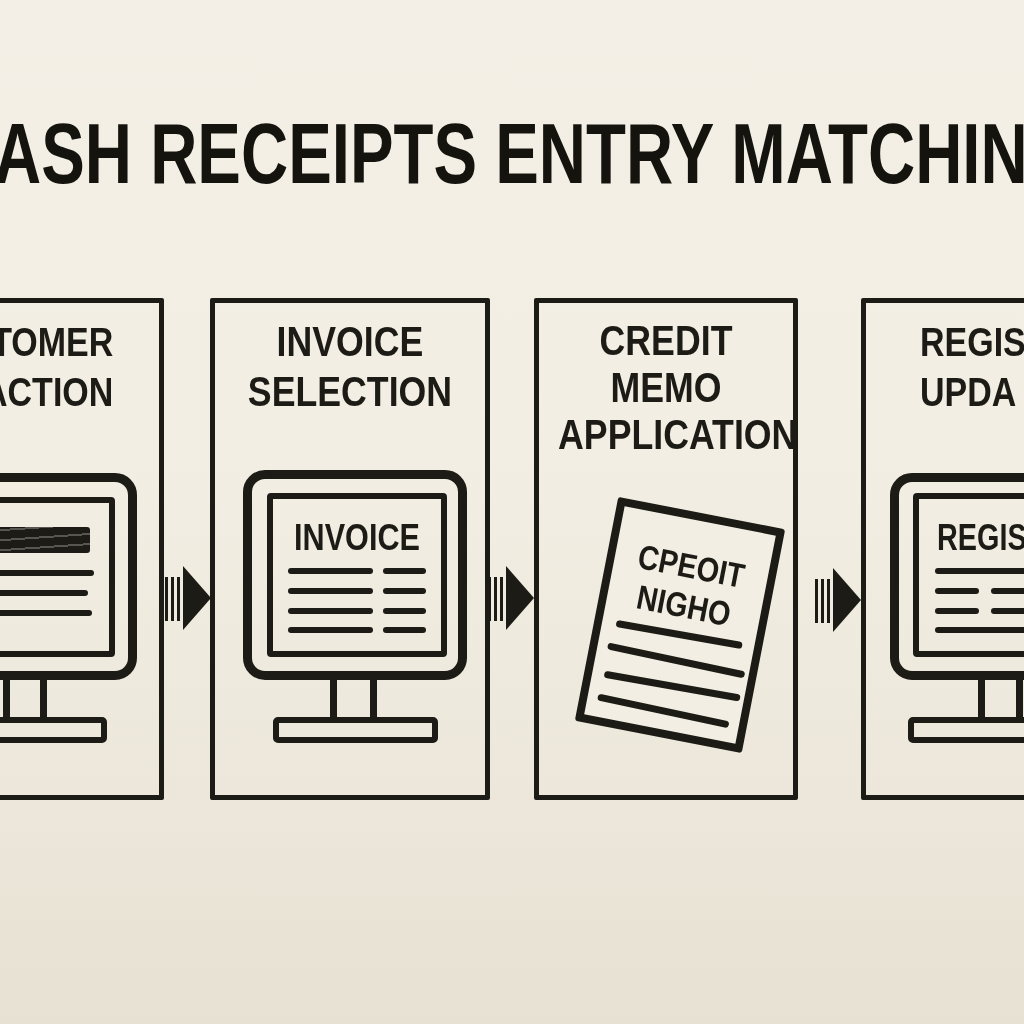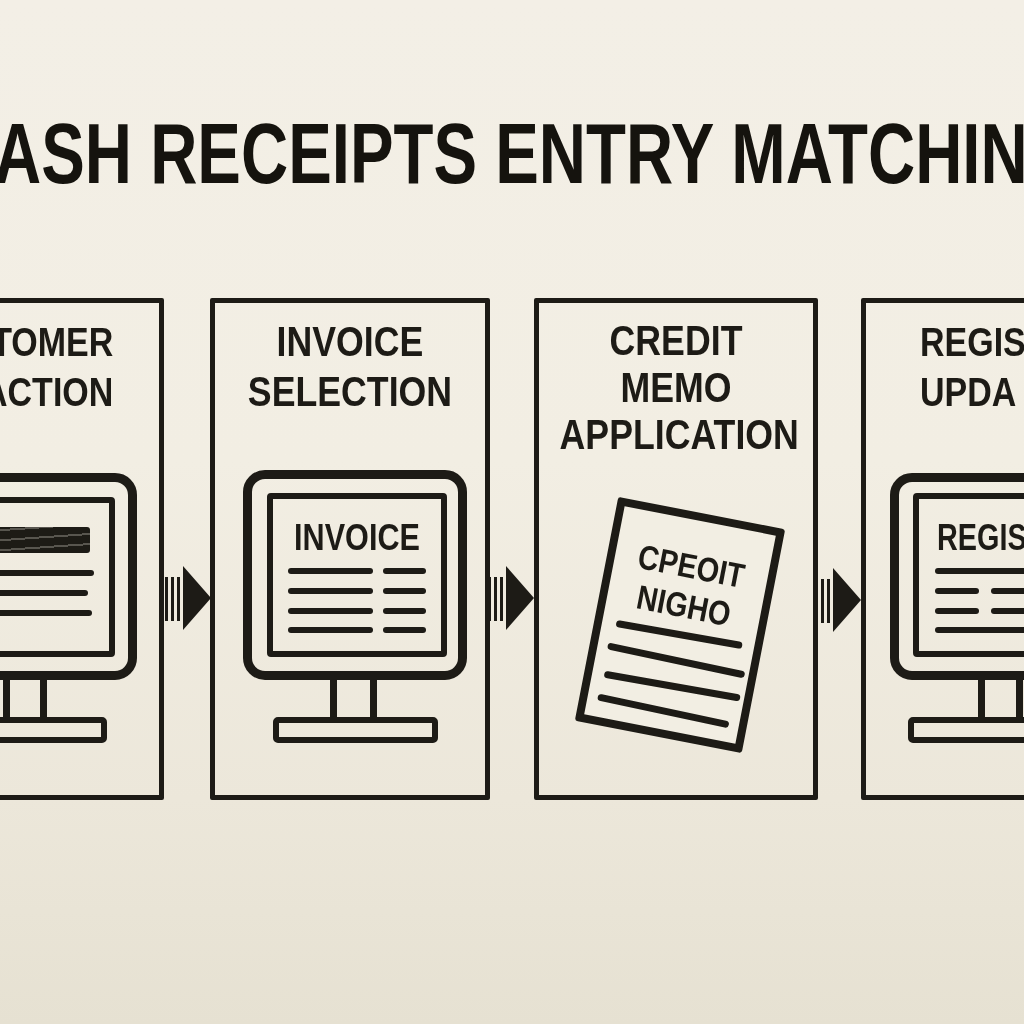--- a/index.html
+++ b/index.html
@@ -12,21 +12,21 @@
   .abs{position:absolute;}
   
   .title{
     left:-6px;top:110px;font-size:86px;line-height:86px;white-space:nowrap;
     letter-spacing:0;color:#15130e;transform:scaleX(0.76);transform-origin:left top;
   }
   
   .box{top:298px;height:502px;border:5px solid #1d1b16;border-radius:2px;}
   .box1{left:-126px;width:290px;}
   .box2{left:210px;width:280px;}
-  .box3{left:534px;width:284px;}
+  .box3{left:534px;width:264px;}
   .box4{left:861px;width:290px;}
   .label{
     top:14px;font-size:42px;line-height:50px;text-align:center;width:100%;
     transform:scaleX(0.85);transform-origin:center top;letter-spacing:0;
   }
   .label3{line-height:47px;}
   .label-clip-left{left:auto;right:46px;width:auto;text-align:right;transform-origin:right top;font-size:40px;}
   .label-clip-right{left:54px;width:auto;text-align:left;transform-origin:left top;font-size:40px;}
   
   .frame{border:9px solid #1d1b16;border-radius:22px;background:transparent;}

